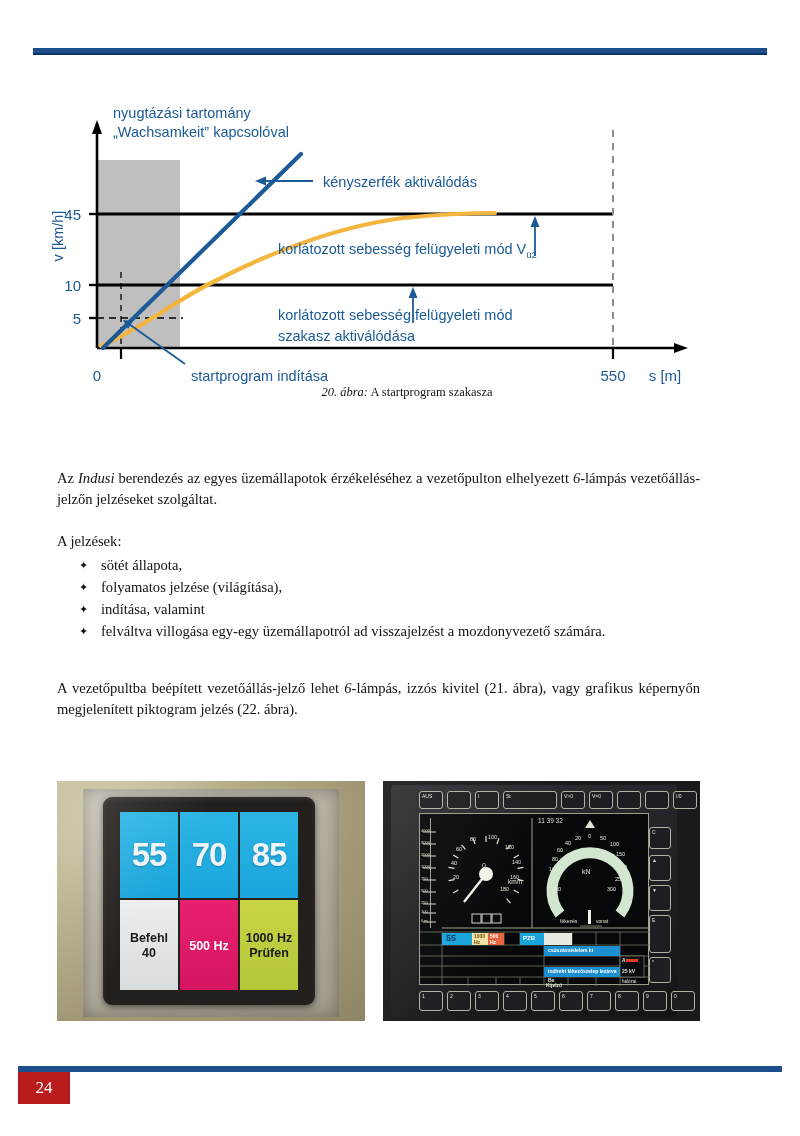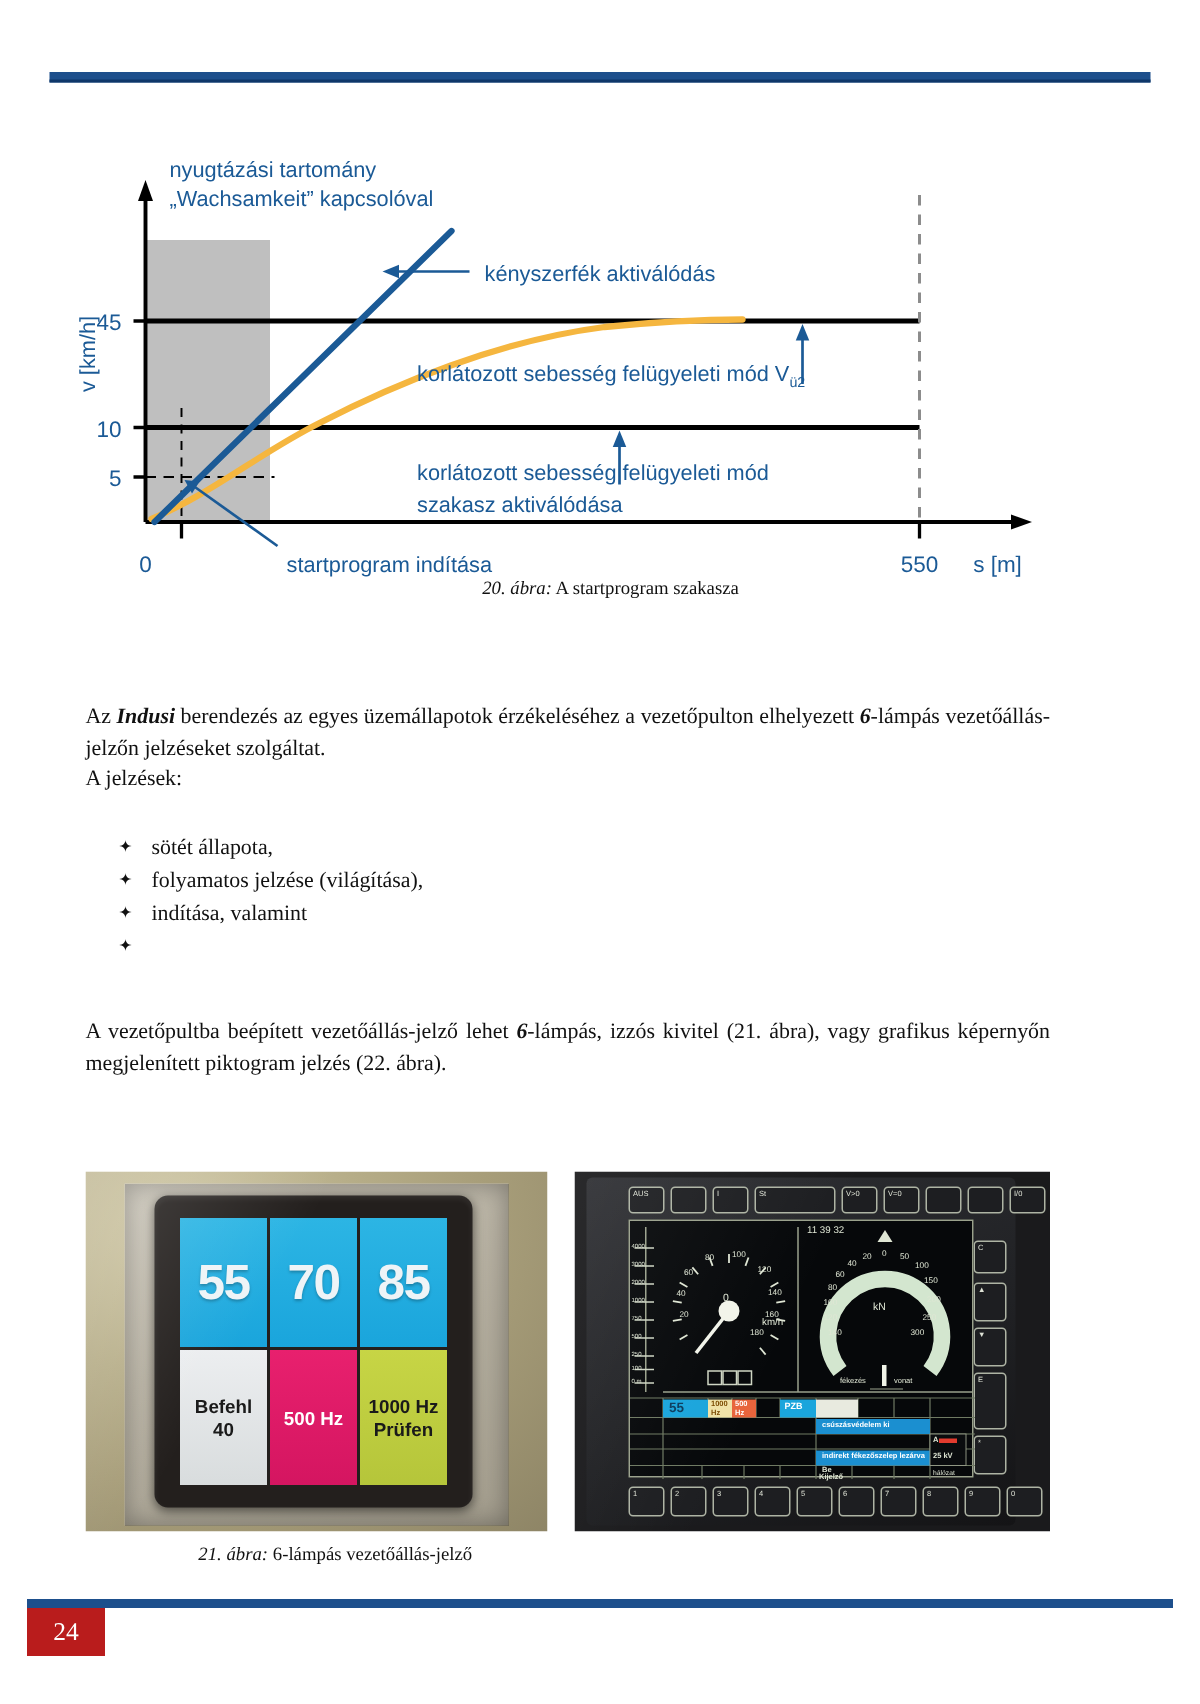--- a/index.html
+++ b/index.html
@@ -51,21 +51,21 @@
   .body-block { position:absolute; left:57px; width:643px; }
   p.body {
     margin:0 0 0 0;
     font-family:"Liberation Serif", serif;
     font-size:14.6px;
     line-height:21px;
     color:#111;
     text-align:justify;
     text-justify:inter-word;
   }
-  .it { font-style:italic;font-weight:bold; }
+  .it { font-style:italic; }
 
   ul.bullets {
     margin:0; padding:0; list-style:none;
   }
   ul.bullets li {
     position:relative;
     padding-left:44px;
     font-family:"Liberation Serif", serif;
     font-size:14.6px;
     line-height:22px;
@@ -251,30 +251,30 @@
 
 <div class="fig-caption" id="cap20">
   <span class="num">20. ábra:</span>
   <span>A startprogram szakasza</span>
 </div>
 
 <div class="body-block" style="top:468px;">
   <p class="body"><span>Az </span><span class="it">Indusi</span><span> berendezés az egyes üzemállapotok érzékeléséhez a vezetőpulton elhelyezett </span><span class="it">6</span><span>-lámpás vezetőállás-jelzőn jelzéseket szolgáltat.</span></p>
 </div>
 
-<div class="body-block" style="top:509px;">
+<div class="body-block" style="top:531px;">
   <p class="body">A jelzések:</p>
 </div>
 
 <div class="body-block" style="top:554px;">
   <ul class="bullets">
     <li><span class="dia">✦</span><span>sötét állapota,</span></li>
     <li><span class="dia">✦</span><span>folyamatos jelzése (világítása),</span></li>
     <li><span class="dia">✦</span><span>indítása, valamint</span></li>
-    <li><span class="dia">✦</span></li>
+    <li><span class="dia">✦</span><span>felváltva villogása egy-egy üzemállapotról ad visszajelzést a mozdonyvezető számára.</span></li>
   </ul>
 </div>
 
 <div class="body-block" style="top:678px;">
   <p class="body"><span>A vezetőpultba beépített vezetőállás-jelző lehet </span><span class="it">6</span><span>-lámpás, izzós kivitel (21. ábra), vagy grafikus képernyőn megjelenített piktogram jelzés (22. ábra).</span></p>
 </div>
 
 <div class="photos">
 
   <div class="photo" id="photo-left">
@@ -477,21 +477,17 @@
         <div class="gtext" style="left:128px; top:163px; font-size:5px; font-weight:bold;">Be</div>
         <div class="gtext" style="left:126px; top:168px; font-size:5px; font-weight:bold;">Kijelző</div>
       </div>
     </div>
     <div class="disp-glare"></div>
   </div>
 </div>
 
 <div class="fig-caption" id="cap-photos">
   <div class="cap-row">
-    <div class="cap-col">
-      <span class="num">21. ábra:</span>
-      <span>6-lámpás vezetőállás-jelző</span>
-    </div>
   </div>
 </div>
 
 <div class="footer-rule"></div>
 <div class="page-num">24</div>
 
 </body></html>

